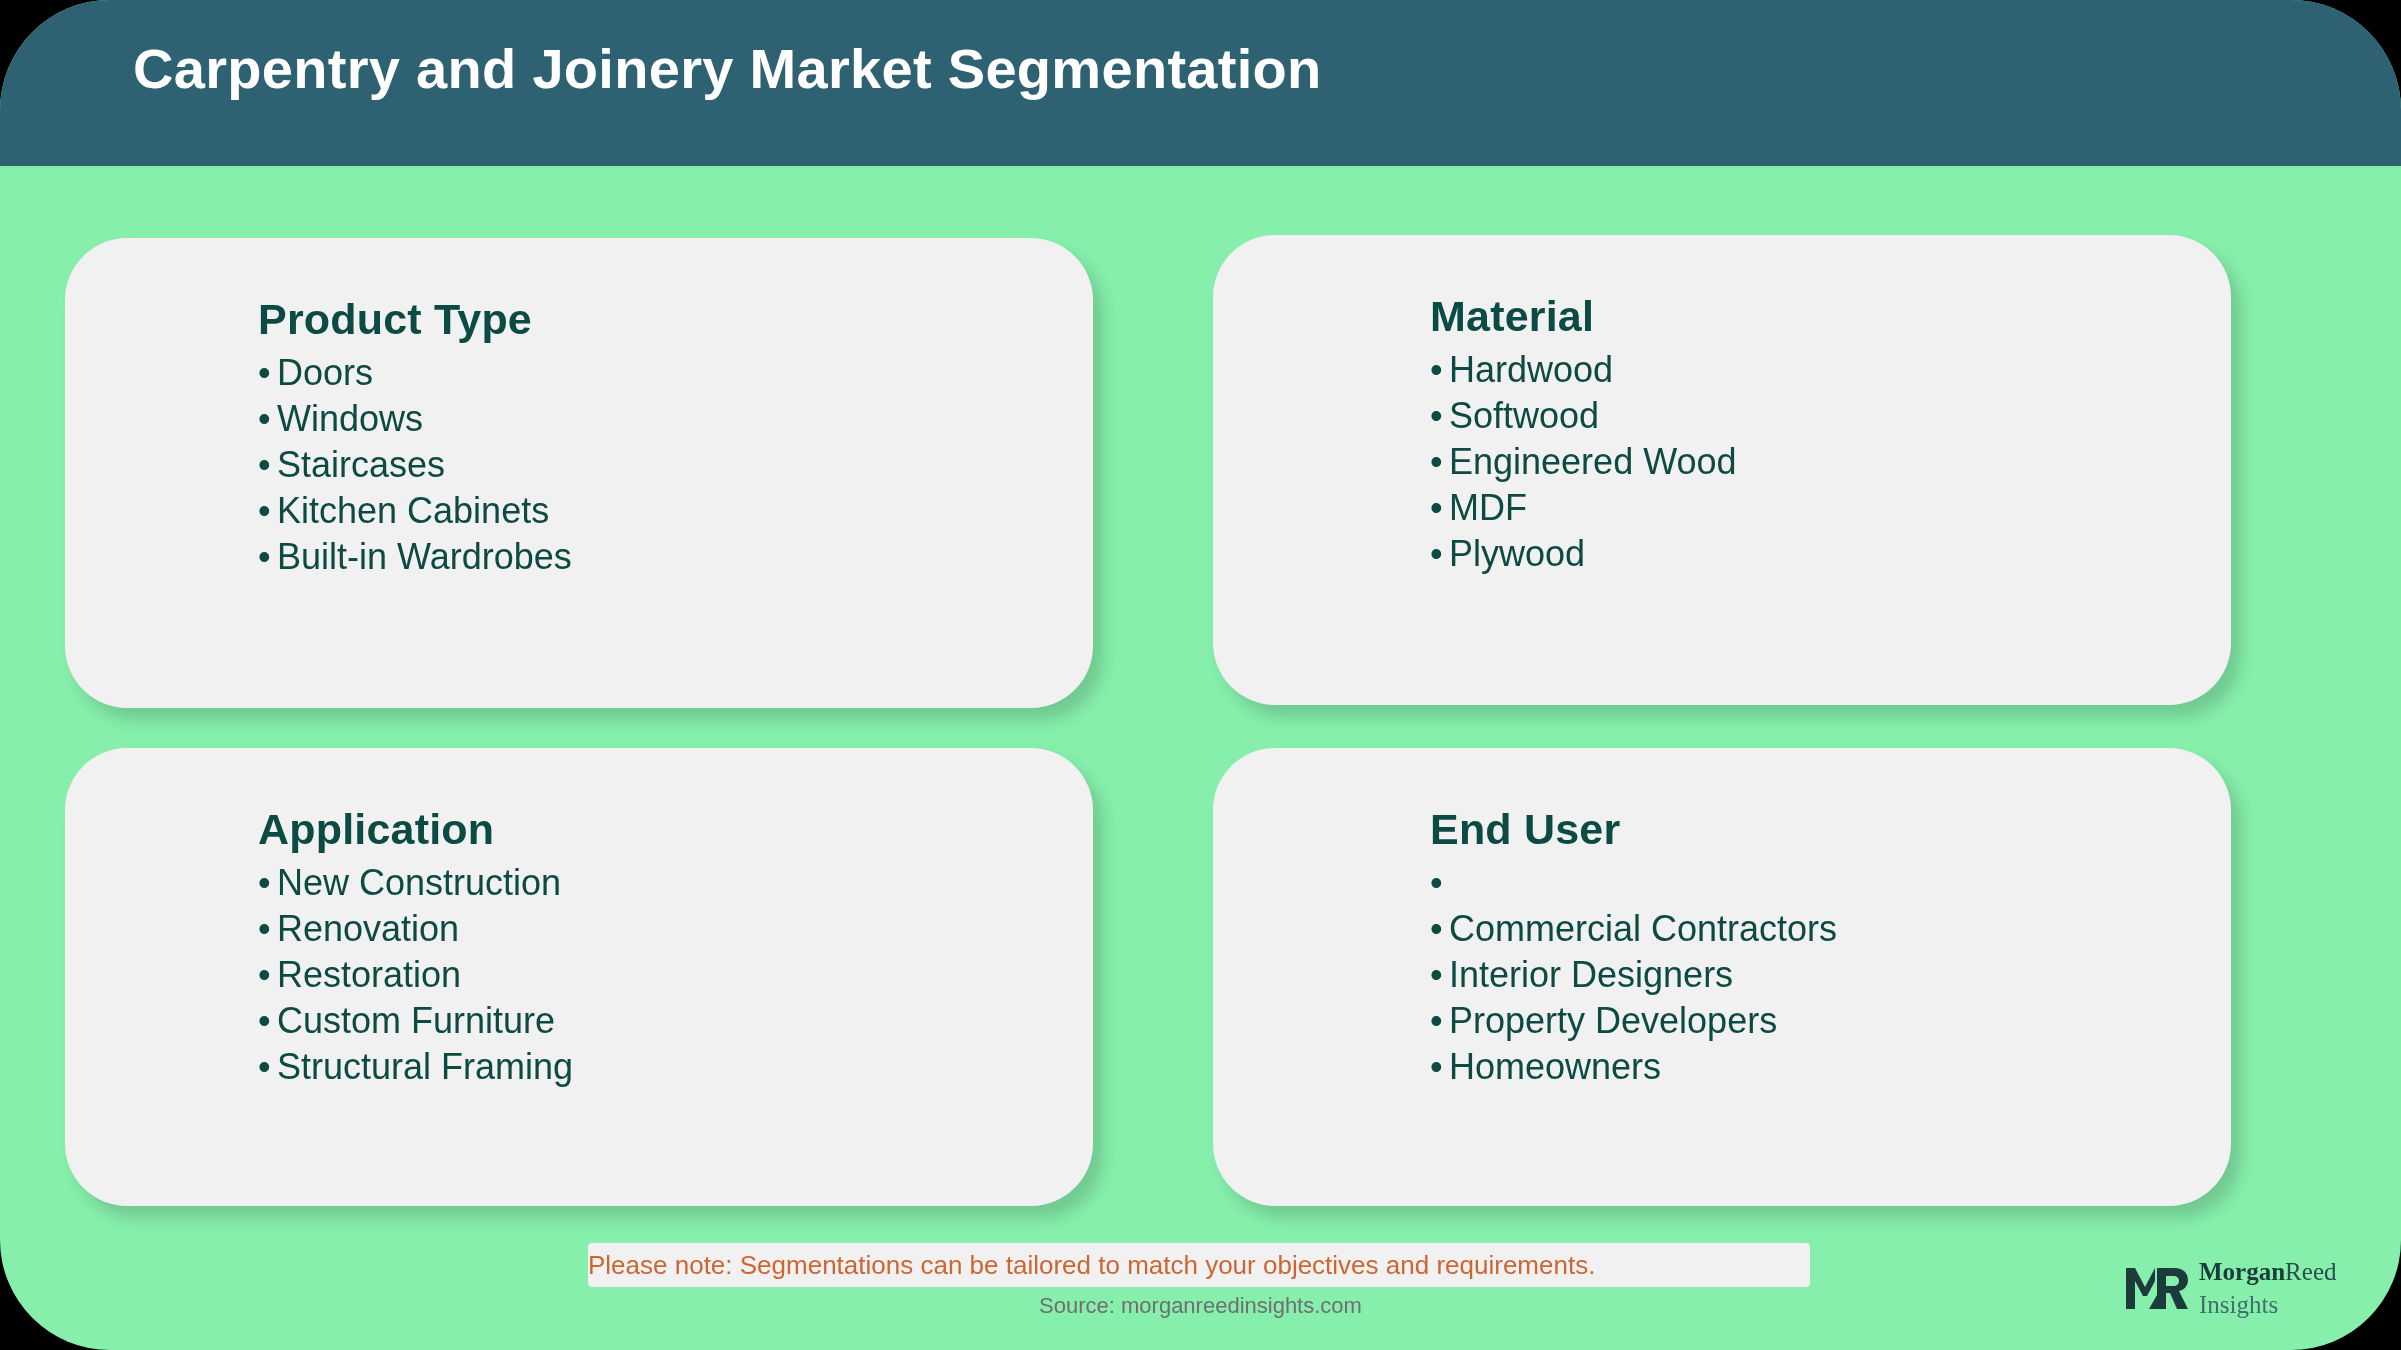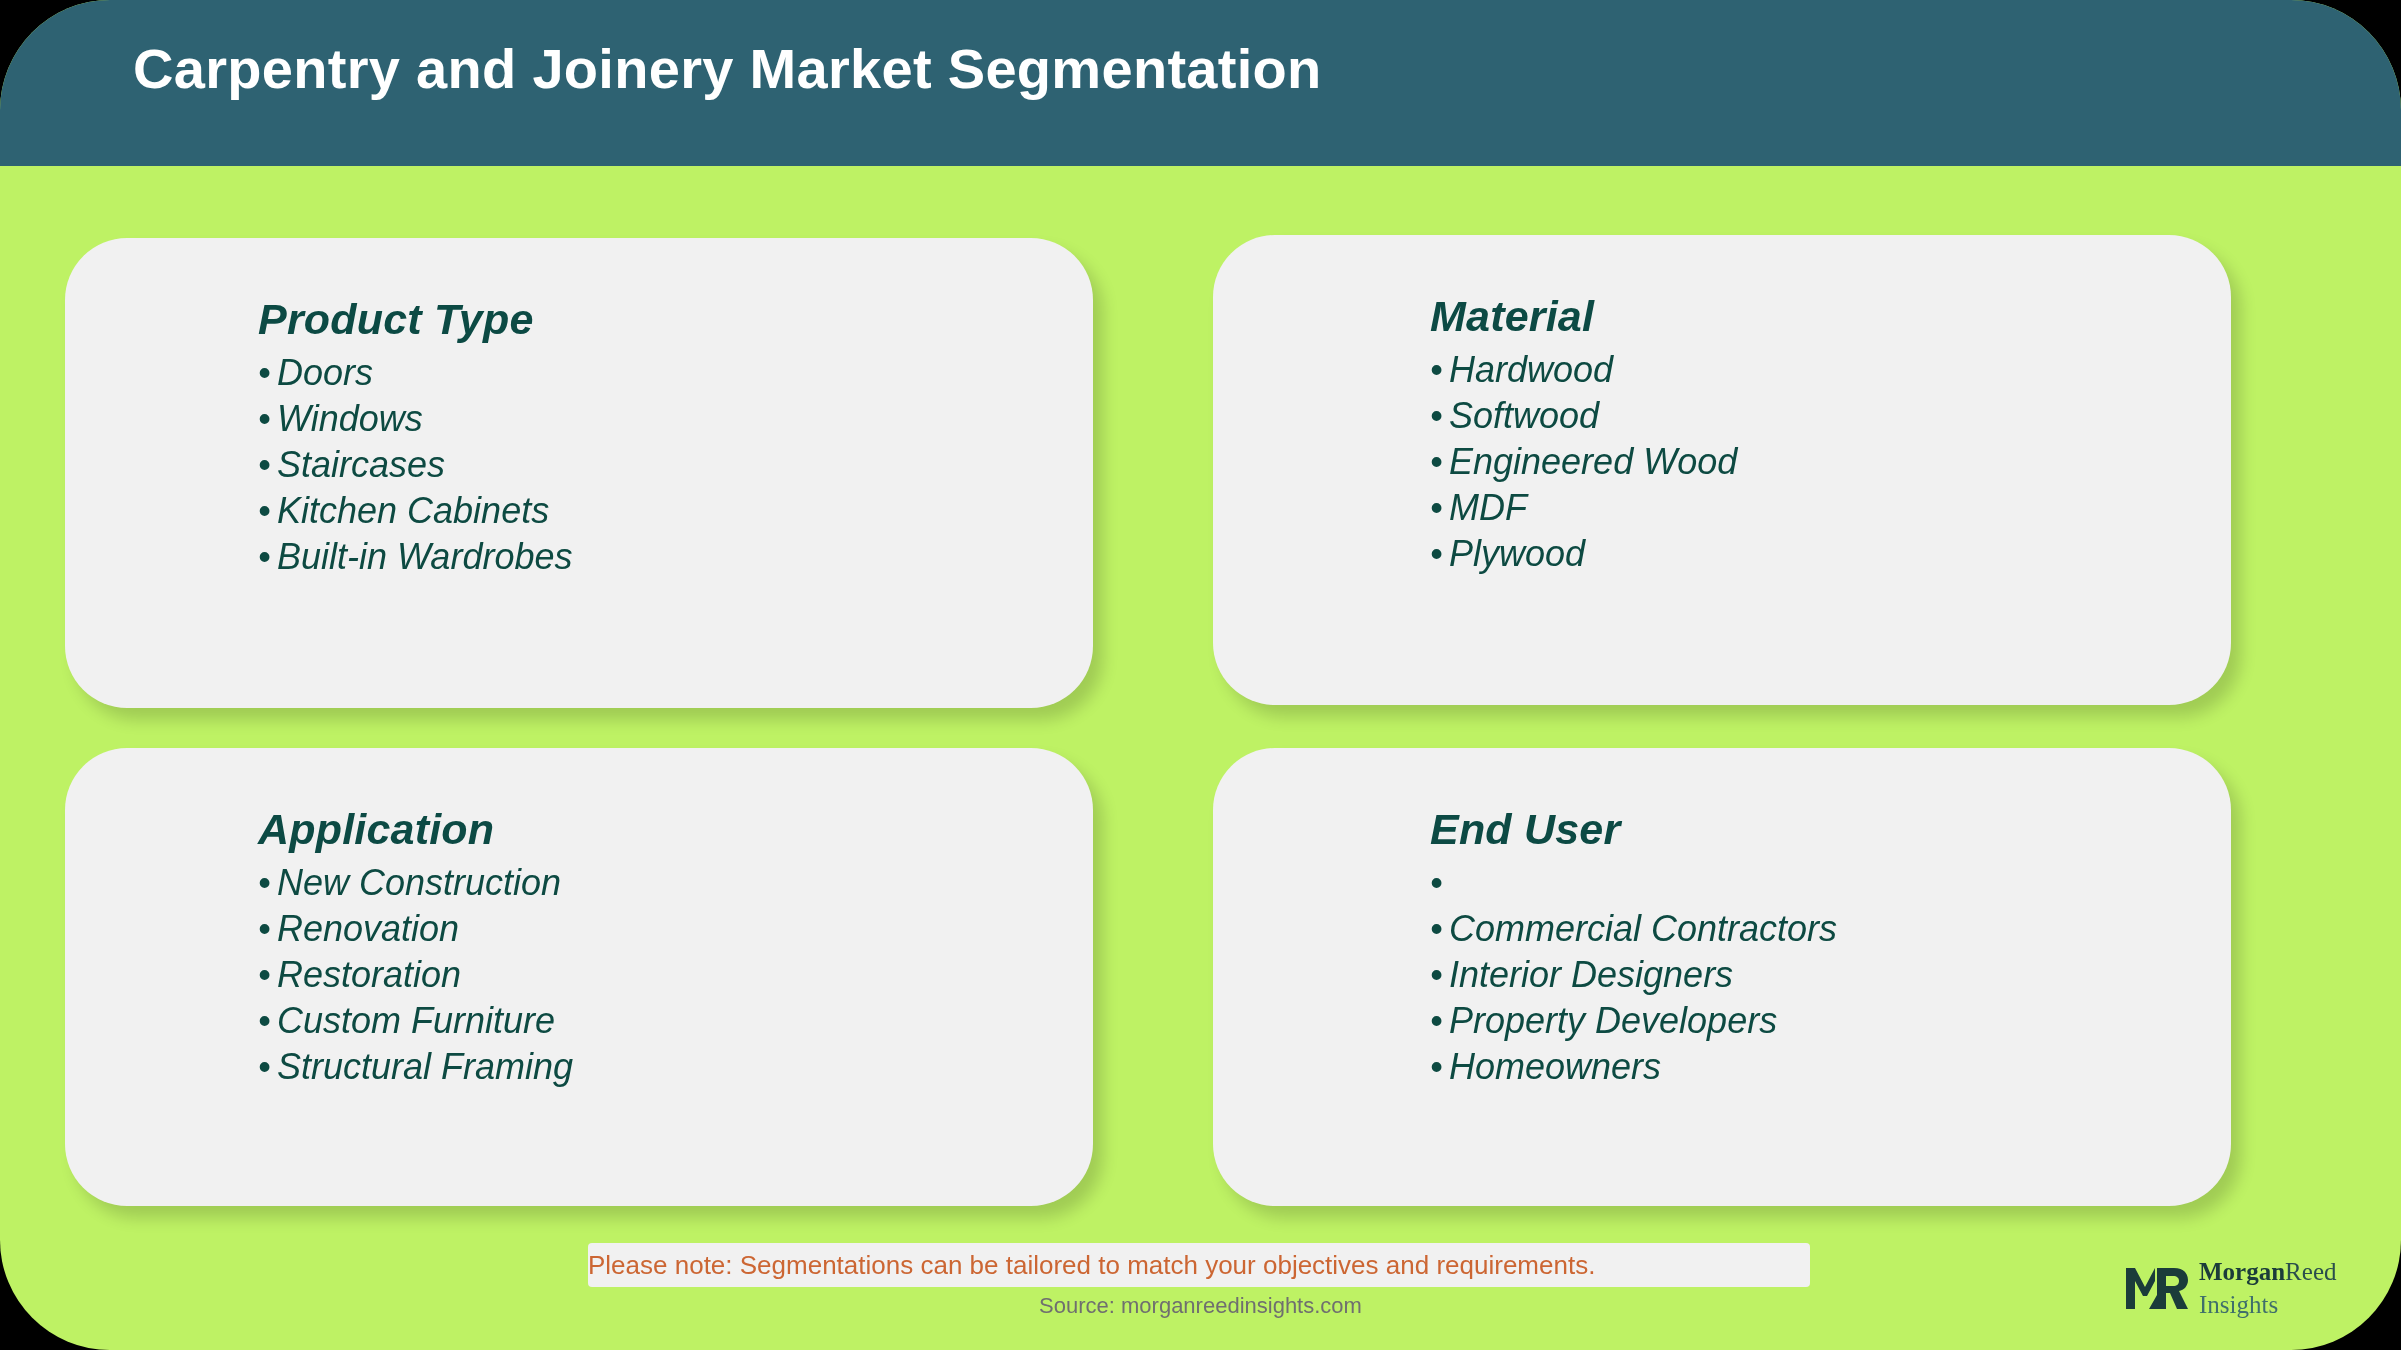--- a/index.html
+++ b/index.html
@@ -13,21 +13,21 @@
     overflow: hidden;
     font-family: "Liberation Sans", sans-serif;
   }
 
   
   #page {
     position: absolute;
     left: 0; top: 0;
     width: 2401px;
     height: 1350px;
-    background: #bef264;
+    background: #86efac;
     border-radius: 110px;
     overflow: hidden;
   }
 
   
   #header {
     position: absolute;
     left: 0; top: 0;
     width: 2401px;
     height: 166px;
@@ -43,21 +43,20 @@
     letter-spacing: 0.3px;
     white-space: nowrap;
   }
 
   
   .card {
     position: absolute;
     background: #f1f1f1;
     border-radius: 62px;
     box-shadow: 10px 12px 16px rgba(0,0,0,0.16);
-    font-style: italic;
   }
   #card-0 { left: 65px;  top: 238px; width: 1028px; height: 470px; }
   #card-1 { left: 1213px; top: 235px; width: 1018px; height: 470px; }
   #card-2 { left: 65px;  top: 748px; width: 1028px; height: 458px; }
   #card-3 { left: 1213px; top: 748px; width: 1018px; height: 458px; }
 
   .card-inner {
     position: absolute;
     left: 193px;
     top: 57px;

